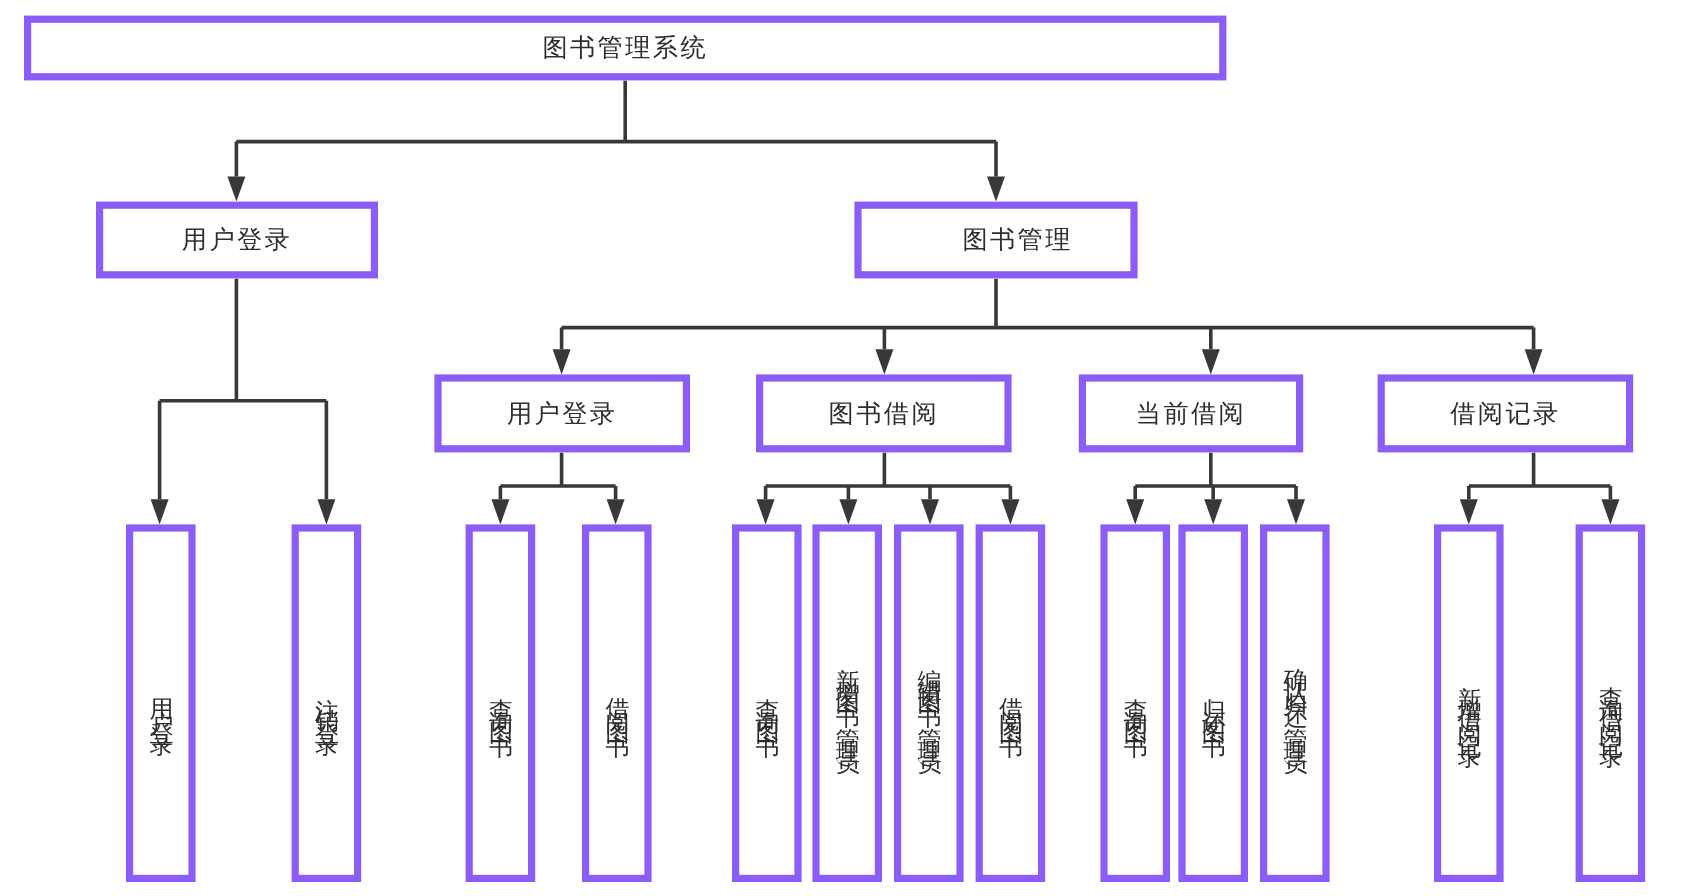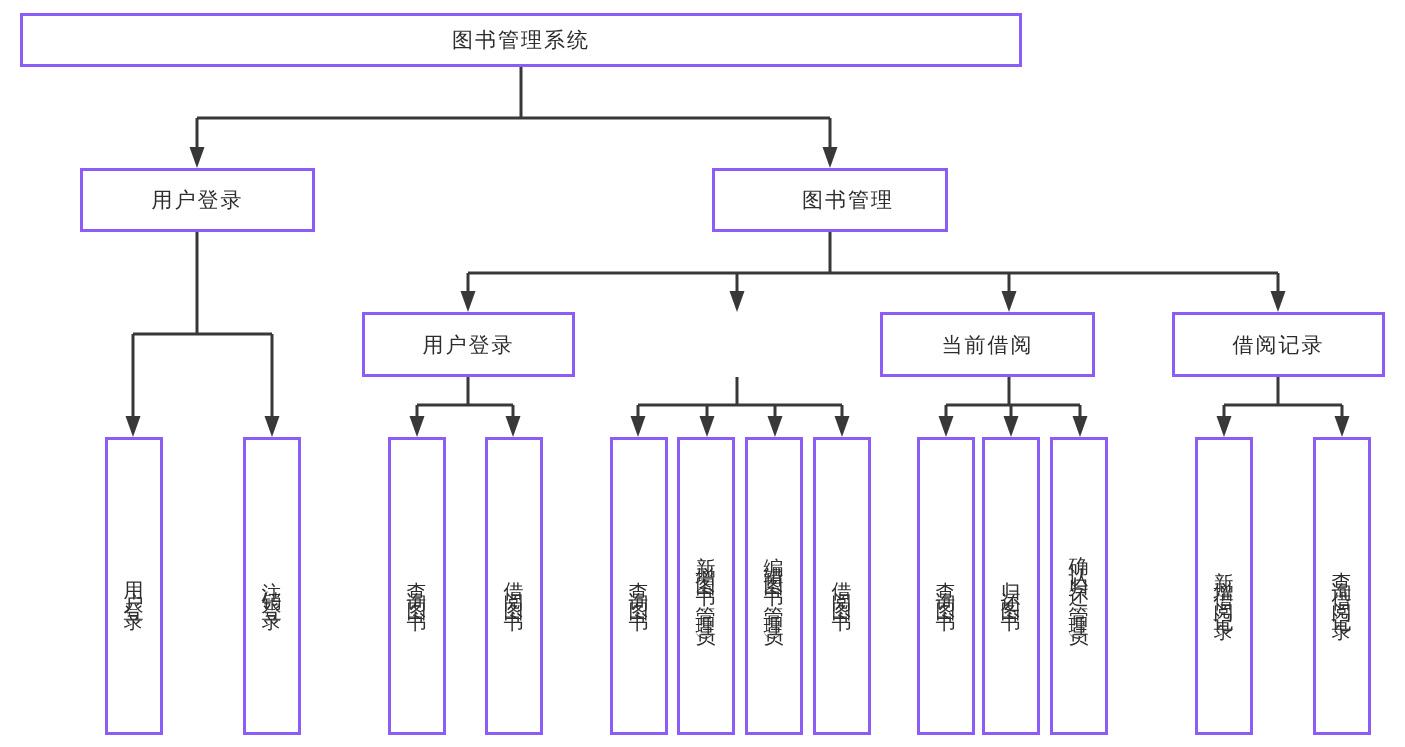--- a/index.html
+++ b/index.html
@@ -6,21 +6,21 @@
   .canvas {
     position:relative;
     width:1405px; height:747px;
     background:#ffffff;
     font-family:"Liberation Sans", "DejaVu Sans", sans-serif;
     overflow:hidden;
   }
   .node {
     position:absolute;
     box-sizing:border-box;
-    border:3px solid #8b5cf6;
+    border:6px solid #8b5cf6;
     background:#ffffff;
     display:flex;
     align-items:center;
     justify-content:center;
     color:#2d2d2d;
   }
   .h-label {
     font-size:21px;
     letter-spacing:2px;
     white-space:nowrap;
@@ -104,24 +104,27 @@
   <div class="node" style="left:80px; top:168px; width:235px; height:64px;">
     <span class="h-label">用户登录</span>
   </div>
   <div class="node" style="left:712px; top:168px; width:236px; height:64px;padding-left:36px;">
     <span class="h-label">图书管理</span>
   </div>
 
   <div class="node" style="left:362px; top:312px; width:213px; height:65px;">
     <span class="h-label">用户登录</span>
   </div>
-  <div class="node" style="left:880px; top:312px; width:215px; height:65px;font-family:Liberation Serif, serif;">
+  <div class="node" style="left:630px; top:312px; width:213px; height:65px;">
+    <span class="h-label">图书借阅</span>
+  </div>
+  <div class="node" style="left:899px; top:312px; width:187px; height:65px;font-family:Liberation Serif, serif;">
     <span class="h-label">当前借阅</span>
   </div>
-  <div class="node" style="left:1172px; top:312px; width:213px; height:65px;">
+  <div class="node" style="left:1148px; top:312px; width:213px; height:65px;">
     <span class="h-label">借阅记录</span>
   </div>
 
   <div class="node" style="left:105px; top:437px; width:58px; height:298px;">
     <span class="v-label">用户登录</span>
   </div>
   <div class="node" style="left:243px; top:437px; width:58px; height:298px;">
     <span class="v-label">注销登录</span>
   </div>
   <div class="node" style="left:388px; top:437px; width:58px; height:298px;">

